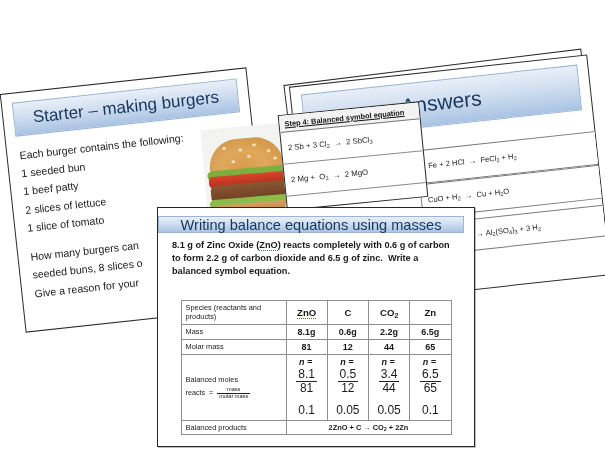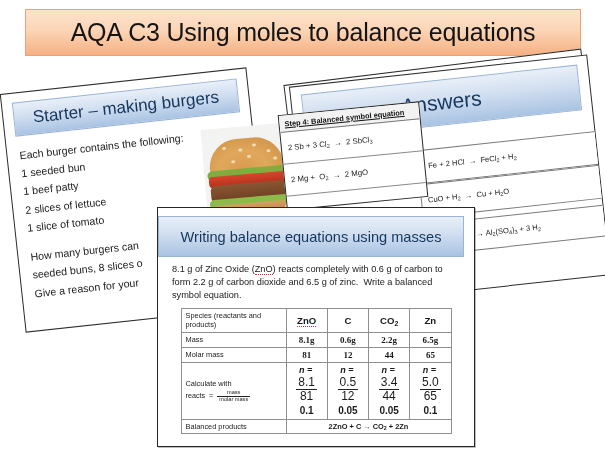--- a/index.html
+++ b/index.html
@@ -177,71 +177,69 @@
   
   #card-main {
     left: 157px; top: 207px;
     width: 318px; height: 240px;
     z-index: 6;
     border: 1.6px solid #262626;
     box-shadow: 1px 1px 0 rgba(0,0,0,0.25);
   }
   #card-main .hdr {
     margin: 8px 10px 0 0;
-    height: 41px;
+    height: 17px;
   }
   #card-main .hdr .txt { font-size: 14.6px; white-space: nowrap; }
   #main-intro {
-    padding: 6px 14px 5px 14px;
+    padding: 6px 14px 21px 14px;
     font-size: 9.2px;
     color: #1a1a1a;
     line-height: 1.42;
+    font-weight: bold;
   }
   .undr { border-bottom: 1.4px dotted #c0392b; }
 
   
   #moles-table {
     width: 271px;
     margin: 1px auto 0 auto;
     border-collapse: collapse;
     table-layout: fixed;
   }
   #moles-table td {
     border: 1px solid #8f8f8f;
     padding: 2px 4px;
     font-size: 7.4px;
     color: #1a1a1a;
     vertical-align: middle;
   }
   #moles-table td.lbl { width: 96px; line-height: 1.25; }
   #moles-table td.val {
-    text-align: center; font-weight: bold; font-size: 9px; font-family: Liberation Serif, serif;
+    text-align: center; font-weight: bold; font-size: 9px;
   }
   #moles-table td.hd { text-align: center; font-weight: bold; font-size: 9.6px; }
   .frac {
     display: inline-block; vertical-align: middle;
     text-align: center; line-height: 1.05; font-size: 12px;
   }
   .frac .num { display: block; border-bottom: 1px solid #222; padding: 0 2px; }
   .frac .den { display: block; padding: 0 2px; }
   .neq { font-style: italic; font-weight: bold; font-size: 9px; margin-right: 2px; }
   .molecell { text-align: center; line-height: 1.3; }
-  .moleres { font-weight: bold; font-size: 10px; display: block; margin-top: 1px; }
+  .moleres { font-weight: normal; font-size: 12px; display: block; margin-top: 8px; }
   .mformula { font-size: 7.2px; display: block; margin-top: 2px; }
   .mformula .frac { font-size: 5.6px; }
   td.eqfull { text-align: center; font-weight: bold; font-size: 9.4px; }
 </style>
 </head>
 <body>
 
 <div id="stage">
 
-  <div id="title-banner">
-    <span class="txt">AQA C3 Using moles to balance equations</span>
-  </div>
 
   <div class="card" id="card-answers-shadow"></div>
 
   <div class="card" id="card-answers">
     <div class="hdr">
       <span class="txt">Answers</span>
     </div>
     <div class="ans-cols">
       <div class="eqbox" style="left:122px; top:76px; width:180px; height:34px;">
         <span>Fe&nbsp;+&nbsp;2 HCl&nbsp;&nbsp;→&nbsp;&nbsp;FeCl<sub>2</sub>&nbsp;+ H<sub>2</sub></span>
@@ -316,21 +314,21 @@
         </tr>
         <tr>
           <td class="lbl">Molar mass</td>
           <td class="val">81</td>
           <td class="val">12</td>
           <td class="val">44</td>
           <td class="val">65</td>
         </tr>
         <tr>
           <td class="lbl">
-            <span>Calculate with</span>
+            <span>Balanced moles</span>
             <span class="mformula">
               <span>reacts</span>
               <span>&nbsp;=&nbsp;</span>
               <span class="frac">
                 <span class="num">mass</span>
                 <span class="den">molar mass</span>
               </span>
             </span>
           </td>
           <td class="molecell">
@@ -339,21 +337,21 @@
           </td>
           <td class="molecell">
             <span class="neq">n =</span><span class="frac"><span class="num">0.5</span><span class="den">12</span></span>
             <span class="moleres">0.05</span>
           </td>
           <td class="molecell">
             <span class="neq">n =</span><span class="frac"><span class="num">3.4</span><span class="den">44</span></span>
             <span class="moleres">0.05</span>
           </td>
           <td class="molecell">
-            <span class="neq">n =</span><span class="frac"><span class="num">5.0</span><span class="den">65</span></span>
+            <span class="neq">n =</span><span class="frac"><span class="num">6.5</span><span class="den">65</span></span>
             <span class="moleres">0.1</span>
           </td>
         </tr>
         <tr>
           <td class="lbl">Balanced products</td>
           <td class="eqfull" colspan="4">2ZnO + C → CO<sub>2</sub> + 2Zn</td>
         </tr>
       </tbody>
     </table>
   </div>

